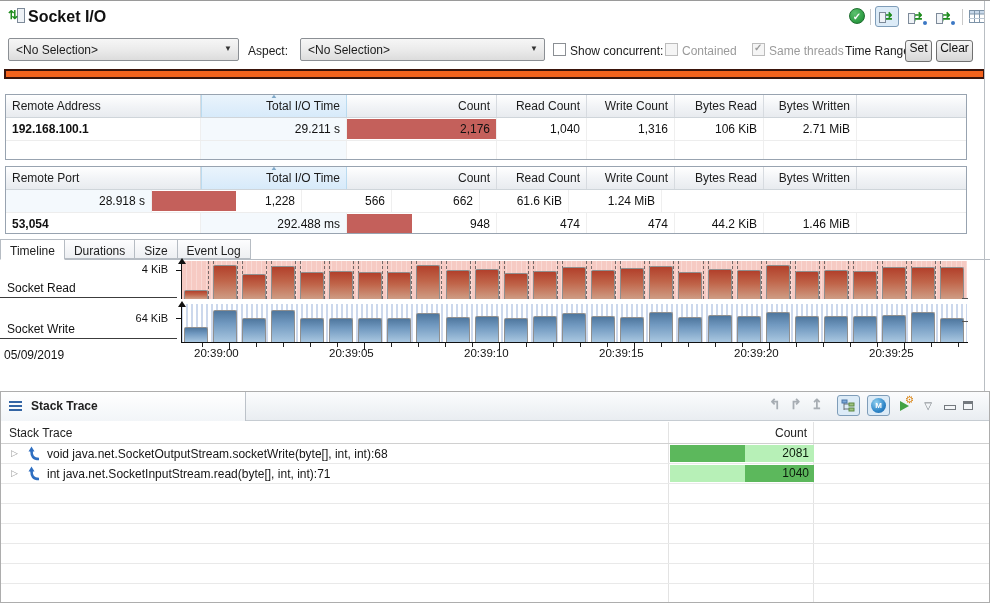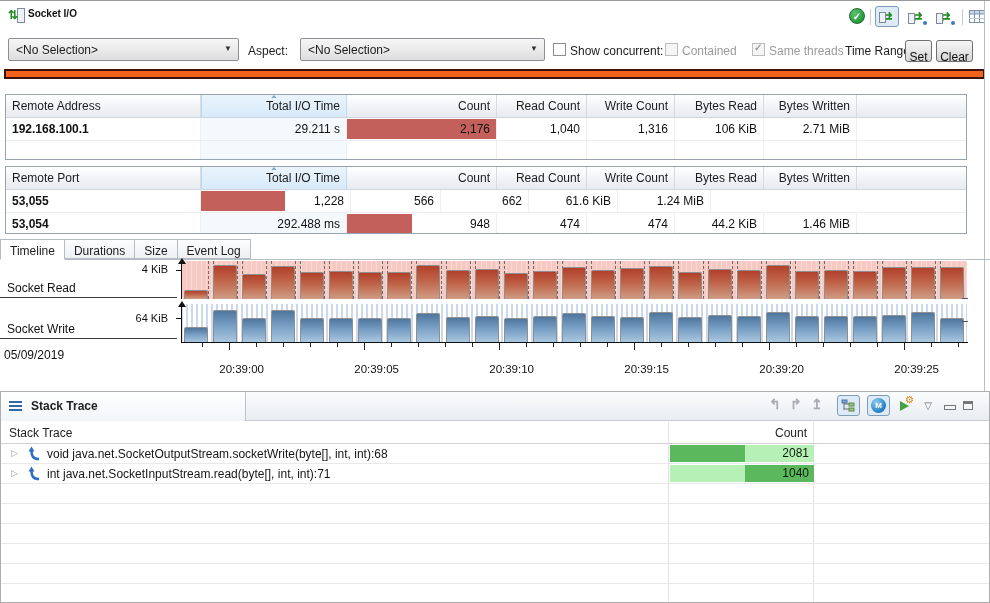--- a/index.html
+++ b/index.html
@@ -1,21 +1,21 @@
 <!DOCTYPE html>
 <html><head>
 <meta charset="utf-8">
 <style>
   html,body{margin:0;padding:0;background:#fff;}
   .app{position:relative;width:990px;height:603px;overflow:hidden;background:#fff;
        font-family:"Liberation Sans",sans-serif;border-top:1px solid #9a9a9a;box-sizing:border-box;}
   .abs{position:absolute;}
 
   
-  .title-text{position:absolute;left:28px;top:7px;font-size:10px;font-weight:bold;color:#111;}
+  .title-text{position:absolute;left:28px;top:7px;font-size:16px;font-weight:bold;color:#111;}
   .tb-sep{position:absolute;top:8px;width:1px;height:16px;background:#c9c9c9;}
   .tool{position:absolute;top:5px;width:24px;height:21px;display:flex;align-items:center;justify-content:center;box-sizing:border-box;}
   .tool.pressed{border:1px solid #7f9db9;background:#dcebf7;border-radius:3px;}
   .sock-glyph{font-size:13px;font-weight:bold;color:#1e8c1e;line-height:1;}
   .mini-device{position:absolute;left:3px;bottom:3px;width:5px;height:9px;background:#eef2f6;border:1px solid #7d8a99;}
   .blue-dot{position:absolute;right:2px;bottom:2px;width:4px;height:4px;border-radius:50%;background:#3b78c4;}
   .check-circle{position:absolute;left:849px;top:7px;width:16px;height:16px;border-radius:50%;
       background:radial-gradient(circle at 35% 30%,#5cc06e,#2e9e44 65%,#1f7a33);border:1px solid #1d6e2e;
       color:#fff;font-size:10px;font-weight:bold;text-align:center;line-height:16px;box-sizing:border-box;}
 
@@ -23,21 +23,21 @@
   .combo{position:absolute;height:23px;box-sizing:border-box;border:1px solid #8b8f94;border-radius:2px;
          background:linear-gradient(#f6f6f6,#eaeaea 55%,#dcdcdc);}
   .combo-text{position:absolute;left:7px;top:4px;font-size:12px;color:#1c1c1c;white-space:nowrap;}
   .combo-arrow{position:absolute;right:6px;top:5px;font-size:8px;color:#333;}
   .ctl-label{position:absolute;font-size:12px;color:#1c1c1c;white-space:nowrap;}
   .ctl-label.dim{color:#9a9a9a;}
   .cb{position:absolute;width:13px;height:13px;box-sizing:border-box;border:1px solid #8b8f94;background:#fff;}
   .cb.dis{border-color:#bcbcbc;background:#f5f5f5;}
   .cb .gcheck{position:absolute;left:1px;top:-2px;font-size:10px;color:#9a9a9a;font-weight:bold;}
   .btn{position:absolute;height:22px;box-sizing:border-box;border:1px solid #707070;border-radius:3px;
-       background:linear-gradient(#f6f6f6,#e5e5e5 55%,#d6d6d6);font-size:12px;color:#111;text-align:center;padding-top:9px;}
+       background:linear-gradient(#f6f6f6,#e5e5e5 55%,#d6d6d6);font-size:12px;color:#111;text-align:center;padding-top:0;}
   .rangebar{position:absolute;left:4px;top:68px;width:981px;height:10px;box-sizing:border-box;
             border:2px solid #3a140b;background:#f4631d;}
 
   
   .panel{position:absolute;background:#fff;border:1px solid #98a3b0;box-sizing:border-box;overflow:hidden;}
   .thead{display:flex;height:22px;background:linear-gradient(#ffffff,#f1f3f6 55%,#e8ebEF);border-bottom:1px solid #cfd5da;}
   .th{box-sizing:border-box;border-right:1px solid #d7dbe0;font-size:12px;color:#1c1c1c;padding:4px 6px 0 6px;
       position:relative;white-space:nowrap;overflow:hidden;}
   .th.r{text-align:right;}
   .th.sorted{background:linear-gradient(#eaf4fc,#d7eafa);border-left:1px solid #badbf0;border-right:1px solid #badbf0;}
@@ -73,21 +73,21 @@
   .bar-write{background:linear-gradient(#4f779e,#7199c0 40%,#a9c7e0);}
   .dash{position:absolute;top:0;bottom:0;width:0;border-left:1px dashed #3f3f3f;opacity:.7;}
   .axis-line{position:absolute;left:181px;width:1px;background:#111;}
   .axis-arrow{position:absolute;left:178px;width:0;height:0;border-left:4px solid transparent;border-right:4px solid transparent;border-bottom:6px solid #111;}
   .axis-tick{position:absolute;left:176px;width:6px;height:1px;background:#111;}
   .rtick{position:absolute;left:962px;width:6px;height:1px;background:#555;}
   .baseline{position:absolute;left:181px;top:341px;width:787px;height:1px;background:#111;}
   #xaxis{position:absolute;left:181px;top:342px;width:786px;height:22px;}
   .tick{position:absolute;top:0;width:1px;height:4px;background:#222;}
   .tick.major{height:7px;}
-  .xlabel{position:absolute;top:20px;width:70px;text-align:right;font-size:11.5px;color:#111;}
+  .xlabel{position:absolute;top:4px;width:70px;text-align:left;font-size:11.5px;color:#111;}
   .edge-line{position:absolute;left:984px;top:0;width:1px;height:390px;background:#b9bec3;}
 
   
   #stack-panel{position:absolute;left:0;top:390px;width:990px;height:212px;border:1px solid #adadad;box-sizing:border-box;background:#fff;}
   .st-tabrow{position:absolute;left:0;top:0;width:100%;height:29px;background:linear-gradient(#fbfcfd,#e9edf1);border-bottom:1px solid #c6ccd2;box-sizing:border-box;}
   .st-tab{position:absolute;left:0;top:0;height:29px;width:245px;box-sizing:border-box;
           background:linear-gradient(#ffffff,#f2f5f8);border-right:1px solid #bcc2c9;
           padding:7px 0 0 30px;font-size:12px;font-weight:bold;color:#222;}
   .burger{position:absolute;left:8px;top:9px;width:13px;}
   .burger div{height:2px;background:#3465a4;margin-bottom:2px;}
@@ -226,21 +226,21 @@
         <span>Total I/O Time</span>
       </div>
       <div class="th c2 r">Count</div>
       <div class="th c3 r">Read Count</div>
       <div class="th c4 r">Write Count</div>
       <div class="th c5 r">Bytes Read</div>
       <div class="th c6 r">Bytes Written</div>
       <div class="th cf"></div>
     </div>
     <div class="trow">
-      <div class="td c0 strong">53,055</div>
+      <div class="td c1 r tint">28.918 s</div>
       <div class="td c2 countcell">
         <div class="cbar" style="width: 56.5%;"></div>
         <span class="cnum">1,228</span>
       </div>
       <div class="td c3 r">566</div>
       <div class="td c4 r">662</div>
       <div class="td c5 r">61.6 KiB</div>
       <div class="td c6 r">1.24 MiB</div>
       <div class="td cf"></div>
     </div>

